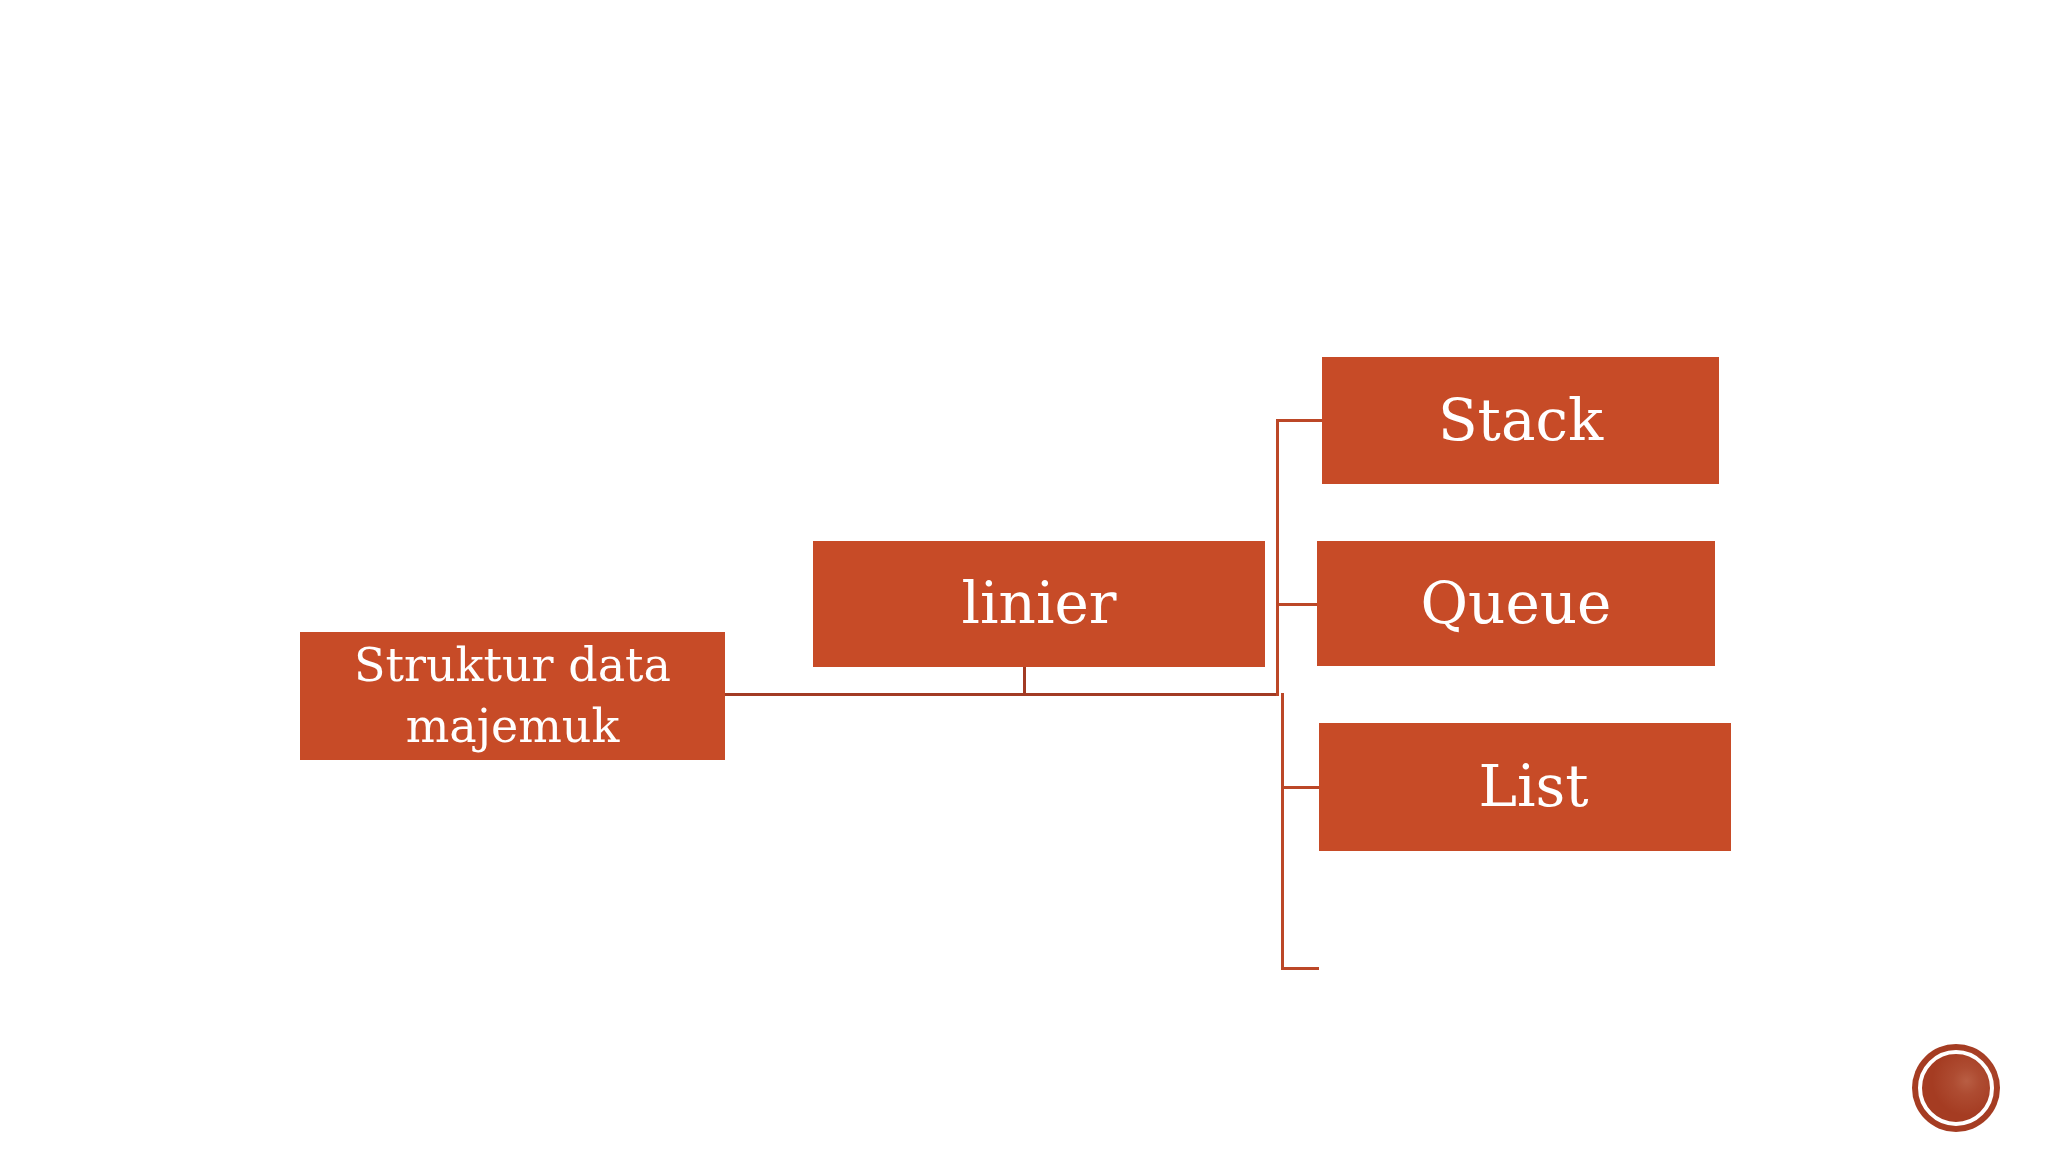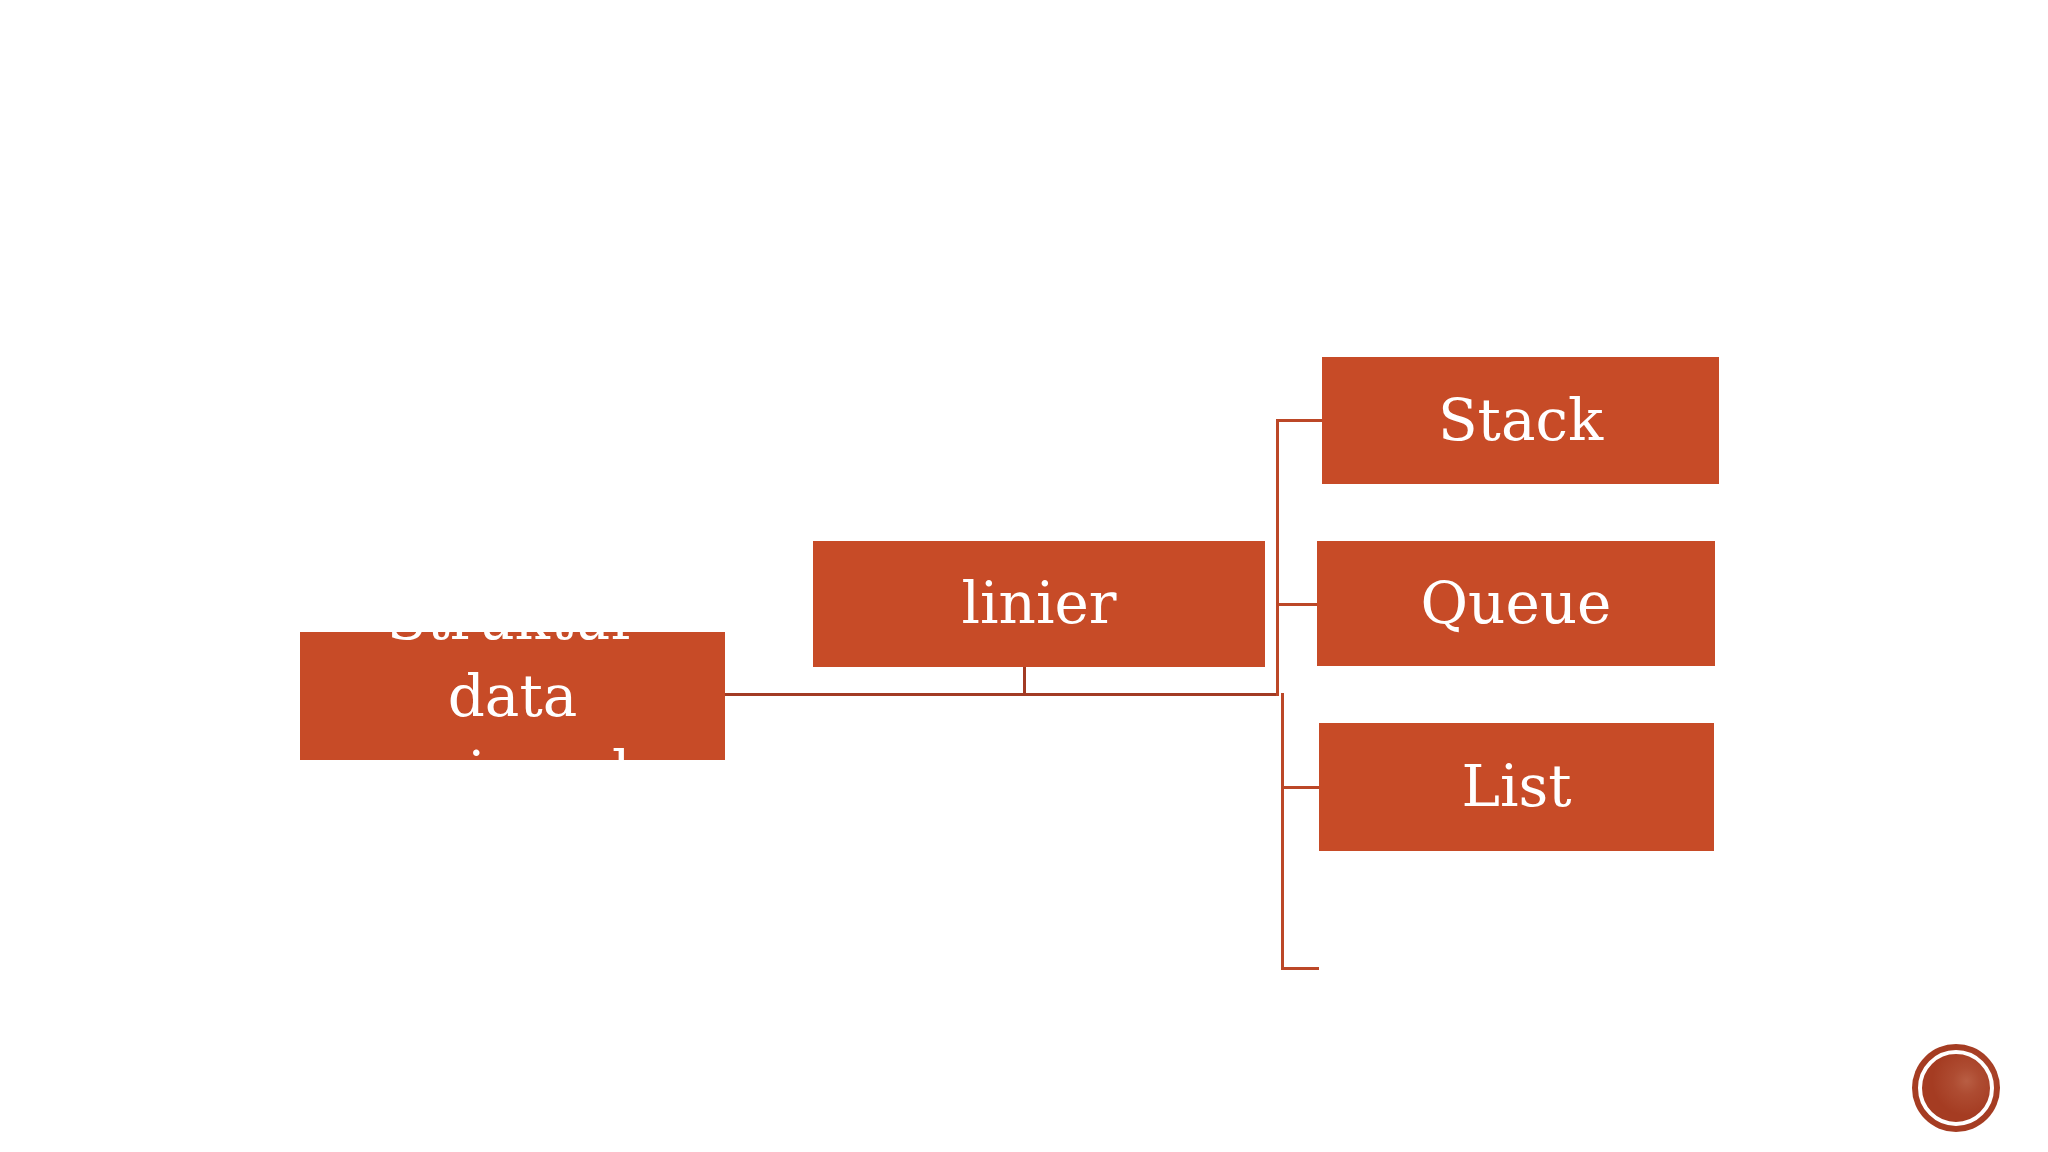--- a/index.html
+++ b/index.html
@@ -20,21 +20,21 @@
     background: var(--node-fill, #c74b27);
     color: var(--node-text, #ffffff);
     display: flex;
     align-items: center;
     justify-content: center;
     text-align: center;
     font-size: 58px;
     line-height: 1.3;
   }
   .node.root {
-    font-size: 58px;
+    font-size: 46px;
     line-height: 1.32;
     padding: 0 30px;
     box-sizing: border-box;
   }
   .connector {
     position: absolute;
     background: var(--connector-branch, #bc4727);
   }
   .connector.main {
     background: var(--connector-main, #a23b24);
@@ -85,21 +85,21 @@
   </div>
 
   <div class="node" style="left:1322px; top:357px; width:397px; height:127px;">
     <span>Stack</span>
   </div>
 
   <div class="node" style="left:1317px; top:541px; width:398px; height:125px;text-align:center;">
     <span>Queue</span>
   </div>
 
-  <div class="node" style="left:1319px; top:723px; width:395px; height:128px;">
+  <div class="node" style="left:1319px; top:723px; width:395px; height:128px;padding-left:17px;">
     <span>List</span>
   </div>
 
 
   <div id="badge">
     <div class="ring"></div>
   </div>
 
 </div>
 

